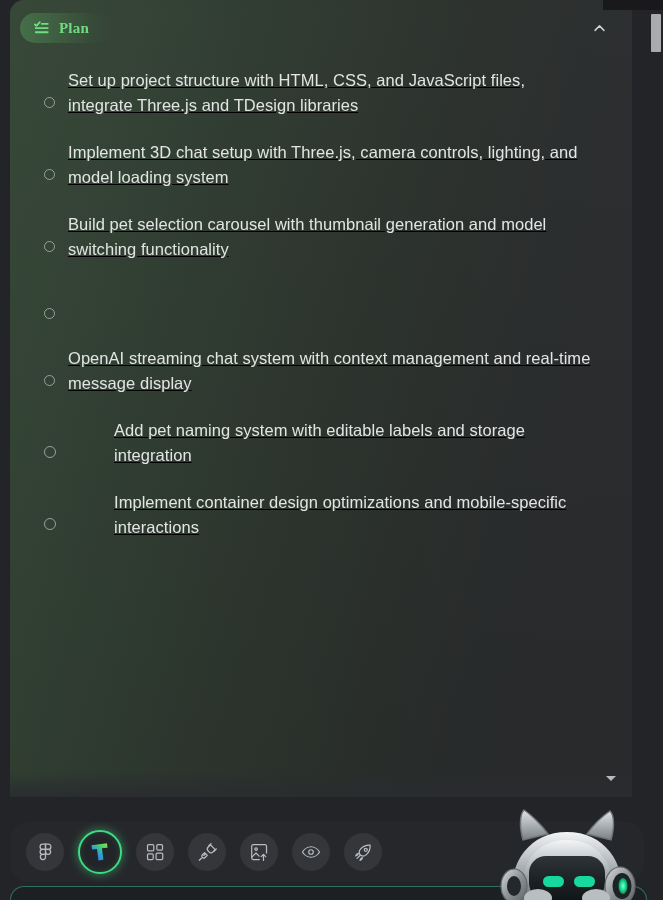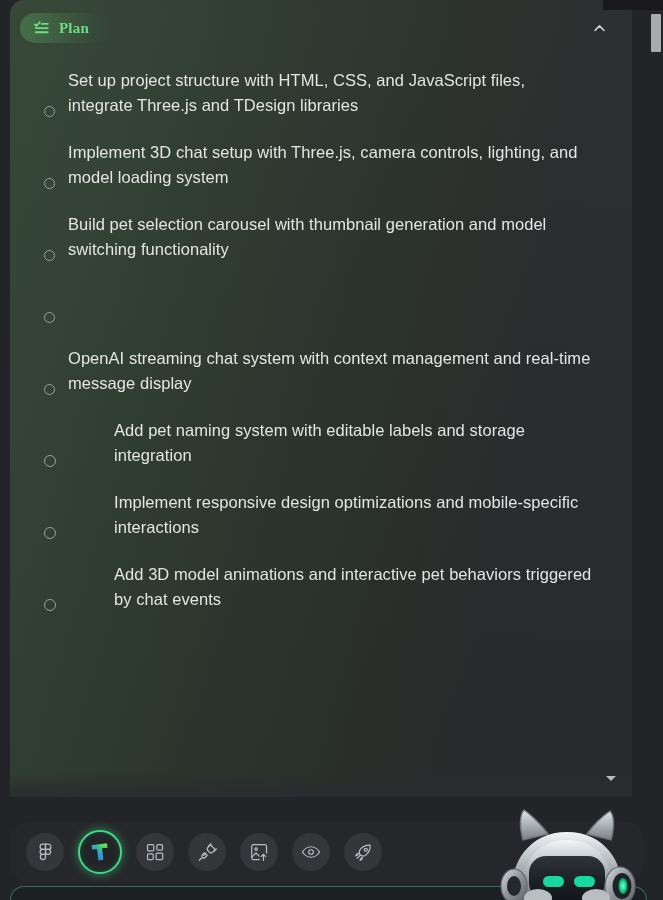--- a/index.html
+++ b/index.html
@@ -85,23 +85,24 @@
     position: absolute;
     left: 0; right: 0;
     top: 56px;
     bottom: 0;
     padding: 12px 40px 0 28px;
     z-index: 2;
   }
 
   .plan-item {
     display: flex;
-    align-items: flex-end;
+    align-items: center;
     min-height: 62px;
     padding: 0 0 23px 0;
+    text-decoration: underline;
   }
 
   .plan-item-check {
     flex: none;
     width: 11px; height: 11px;
     border: 1.3px solid #9aa09c;
     border-radius: 50%;
     margin: 20px 13px 0 6px;
     background: transparent;
   }
@@ -288,27 +289,23 @@
         <span class="plan-item-text">OpenAI streaming chat system with context management and real-time message display</span>
       </div>
 
       <div class="plan-item nudge">
         <span class="plan-item-check"></span>
         <span class="plan-item-text">Add pet naming system with editable labels and storage integration</span>
       </div>
 
       <div class="plan-item nudge">
         <span class="plan-item-check"></span>
-        <span class="plan-item-text">Implement responsive design optimizations and mobile-specific interactions</span>
-      </div>
-
-      <div class="plan-item nudge">
-        <span class="plan-item-check"></span>
-        <span class="plan-item-text">Add 3D model animations and interactive pet behaviors triggered by chat events</span>
-      </div>
+        <span class="plan-item-text">Implement container design optimizations and mobile-specific interactions</span>
+      </div>
+
 
     </div>
 
     <div class="list-fade"></div>
 
     <div class="scroll-more">
       <div class="tri-down"></div>
     </div>
 
   </div>

